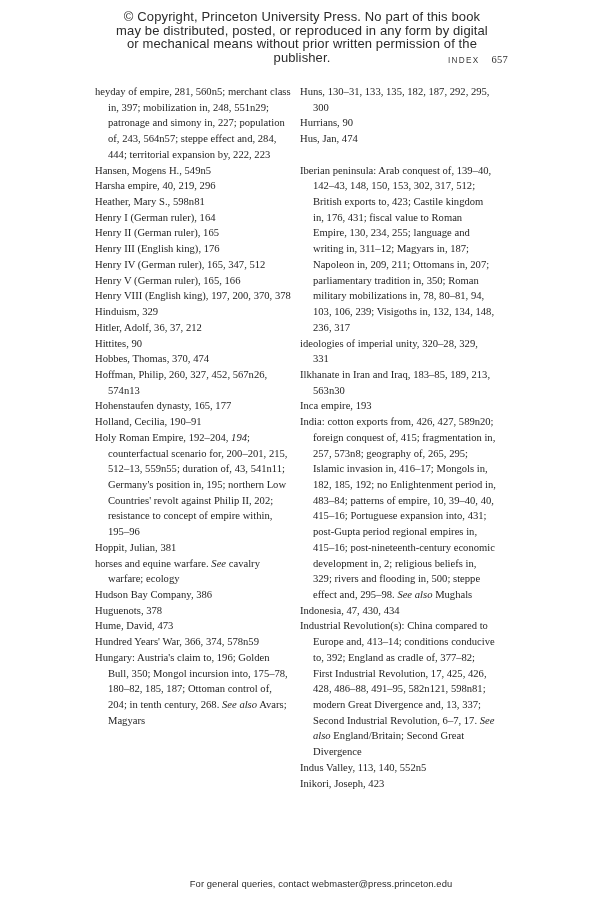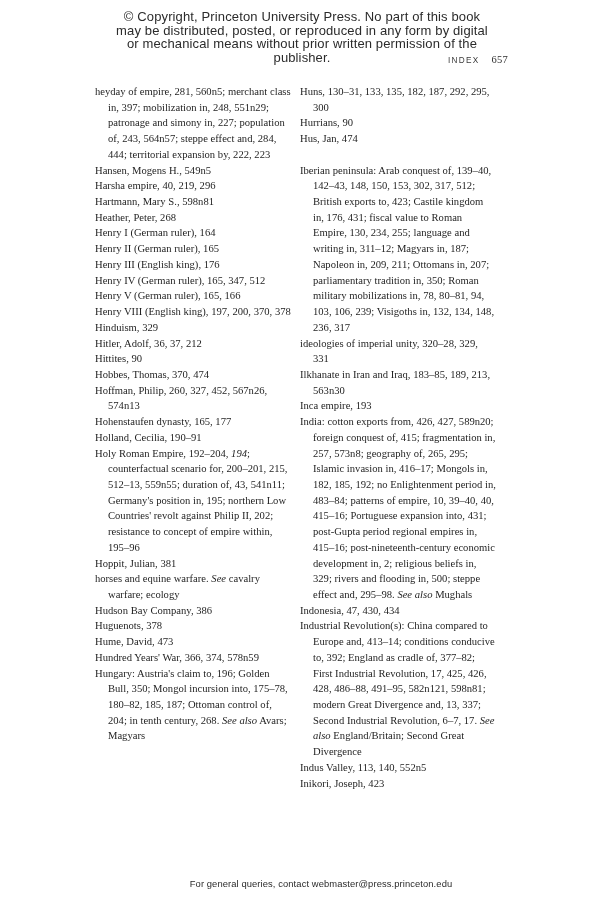--- a/index.html
+++ b/index.html
@@ -113,22 +113,21 @@
   <div class="runhead">
     <span>INDEX</span>
     <span class="folio">657</span>
   </div>
 
   <div class="columns">
     <div class="col col-left" id="col-left">
         <div class="entry"><span class="head">heyday of empire, 281, 560n5; merchant class in, 397; mobilization in, 248, 551n29; patronage and simony in, 227; population of, 243, 564n57; steppe effect and, 284, 444; territorial expansion by, 222, 223</span></div>
         <div class="entry"><span class="head">Hansen, Mogens H., 549n5</span></div>
         <div class="entry"><span class="head">Harsha empire, 40, 219, 296</span></div>
-        <div class="entry"><span class="head">Hartmann, Mary S., 598n81</span></div>
-        <div class="entry"><span class="head">Heather, Peter, 268</span></div>
+        <div class="entry"><span class="head">Heather, Mary S., 598n81</span></div>
         <div class="entry"><span class="head">Henry I (German ruler), 164</span></div>
         <div class="entry"><span class="head">Henry II (German ruler), 165</span></div>
         <div class="entry"><span class="head">Henry III (English king), 176</span></div>
         <div class="entry"><span class="head">Henry IV (German ruler), 165, 347, 512</span></div>
         <div class="entry"><span class="head">Henry V (German ruler), 165, 166</span></div>
         <div class="entry"><span class="head">Henry VIII (English king), 197, 200, 370, 378</span></div>
         <div class="entry"><span class="head">Hinduism, 329</span></div>
         <div class="entry"><span class="head">Hitler, Adolf, 36, 37, 212</span></div>
         <div class="entry"><span class="head">Hittites, 90</span></div>
         <div class="entry"><span class="head">Hobbes, Thomas, 370, 474</span></div>

